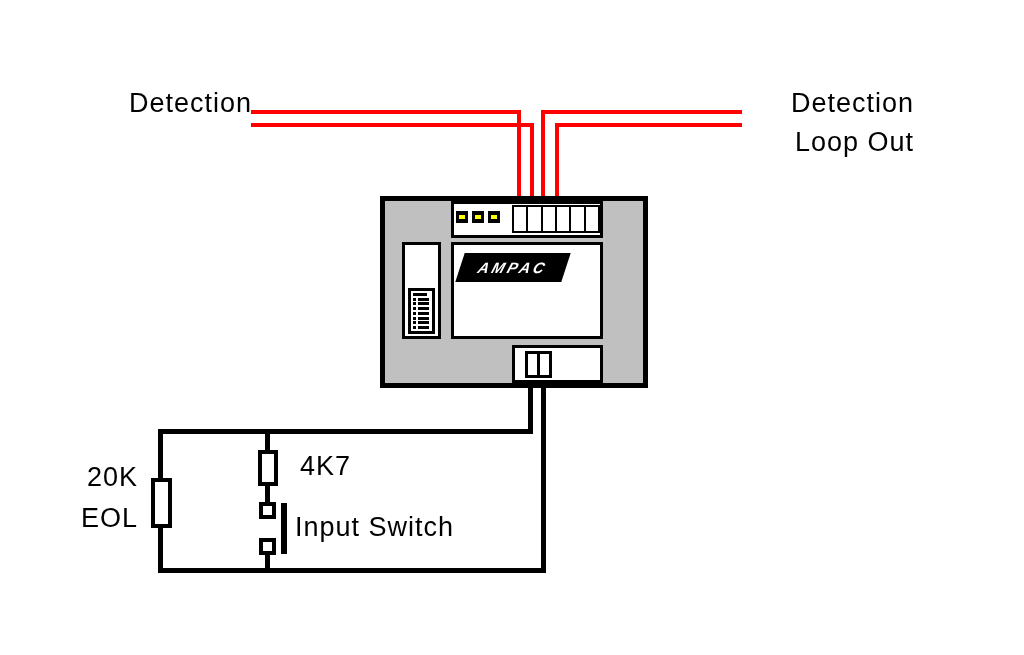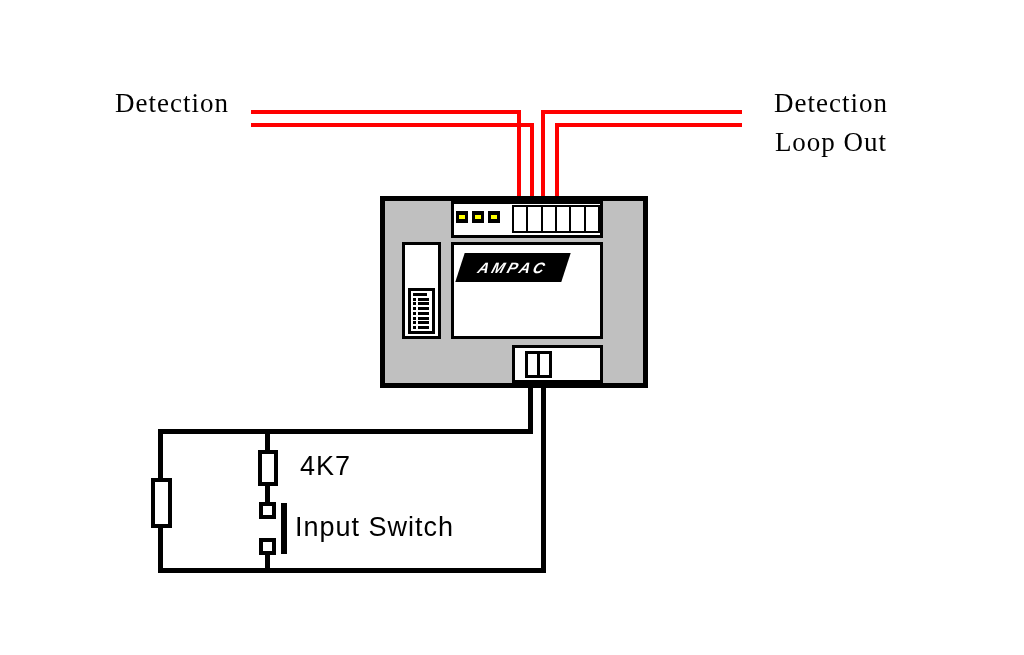--- a/index.html
+++ b/index.html
@@ -1,19 +1,19 @@
 <!DOCTYPE html>
 <html><head>
 <meta charset="utf-8">
 <style>
   html,body{margin:0;padding:0;background:#fff;}
   .canvas{position:relative;width:1024px;height:655px;background:#ffffff;overflow:hidden;
           font-family:"Liberation Sans","DejaVu Sans",sans-serif;color:#000;}
   .lbl{position:absolute;font-size:27px;line-height:39px;letter-spacing:1px;color:#000;white-space:nowrap;}
-  .lbl.center{text-align:center;font-family:Liberation Serif, serif;}
+  .lbl.center{text-align:right;}
   .wire{position:absolute;background:#000;}
   .redwire{position:absolute;background:#ff0000;}
 
   
   .device{position:absolute;left:380px;top:196px;width:268px;height:192px;
           border:5px solid #000;background:#c0c0c0;box-sizing:border-box;}
   .panel{position:absolute;border:3px solid #000;background:#fff;box-sizing:border-box;}
   .top-panel{left:66px;top:0px;width:152px;height:37px;}
   .leds{position:absolute;left:2px;top:7px;display:flex;gap:4px;}
   .led{width:12px;height:12px;background:#000;display:flex;align-items:center;justify-content:center;}
@@ -115,17 +115,19 @@
   <div class="wire" style="left:265px;top:484px;width:5px;height:20px;"></div>
   <div class="wire" style="left:265px;top:553px;width:5px;height:17px;"></div>
 
   <div class="resistor" style="left:151px;top:478px;width:21px;height:50px;"></div>
   <div class="resistor" style="left:258px;top:450px;width:20px;height:36px;"></div>
   <div class="contact" style="left:259px;top:502px;"></div>
   <div class="contact" style="left:259px;top:538px;"></div>
   <div class="wire" style="left:281px;top:503px;width:6px;height:51px;"></div>
 
   <div class="lbl center" style="left:64px;top:457px;width:74px;line-height:41px;">
+    <div>20K</div>
+    <div>EOL</div>
   </div>
   <div class="lbl" style="left:282px;top:447px;margin-left:18px;">4K7</div>
   <div class="lbl" style="left:295px;top:508px;">Input Switch</div>
 
 </div>
 
 </body></html>

